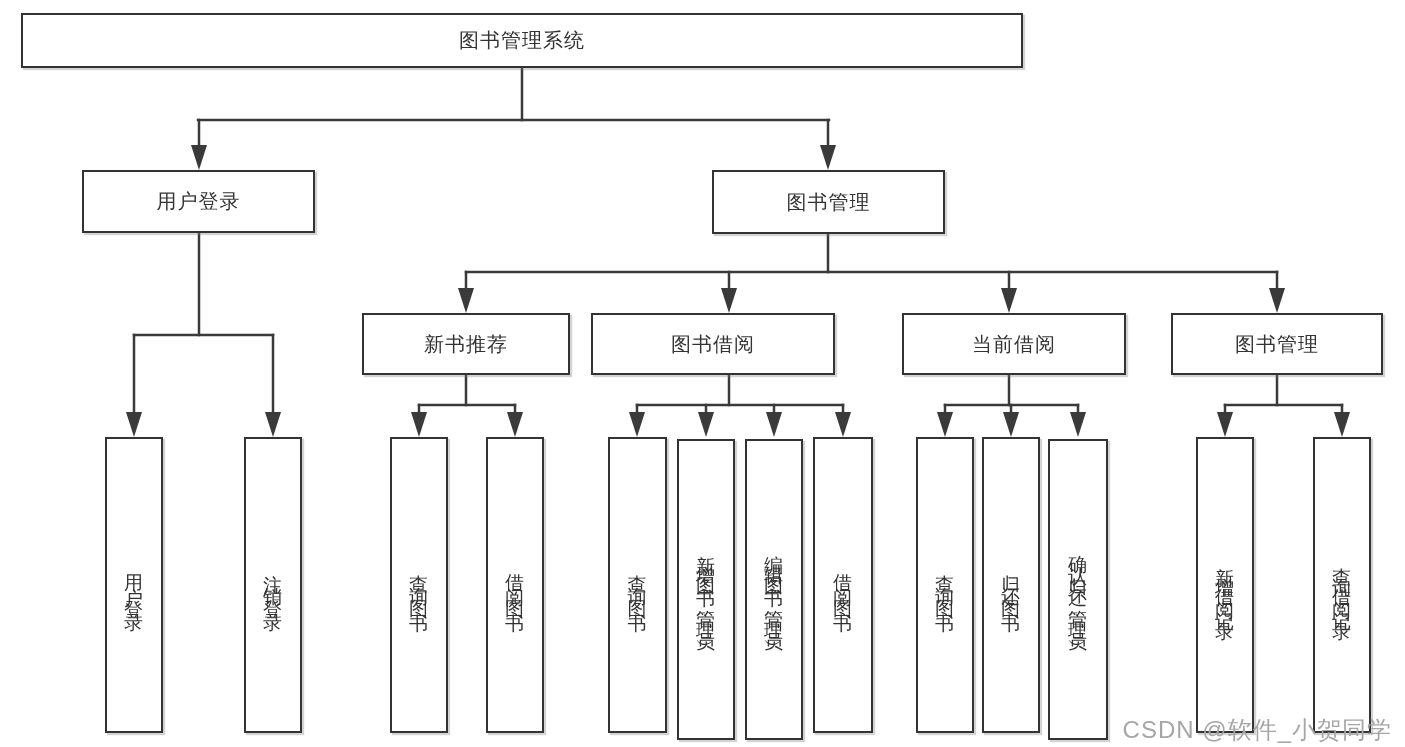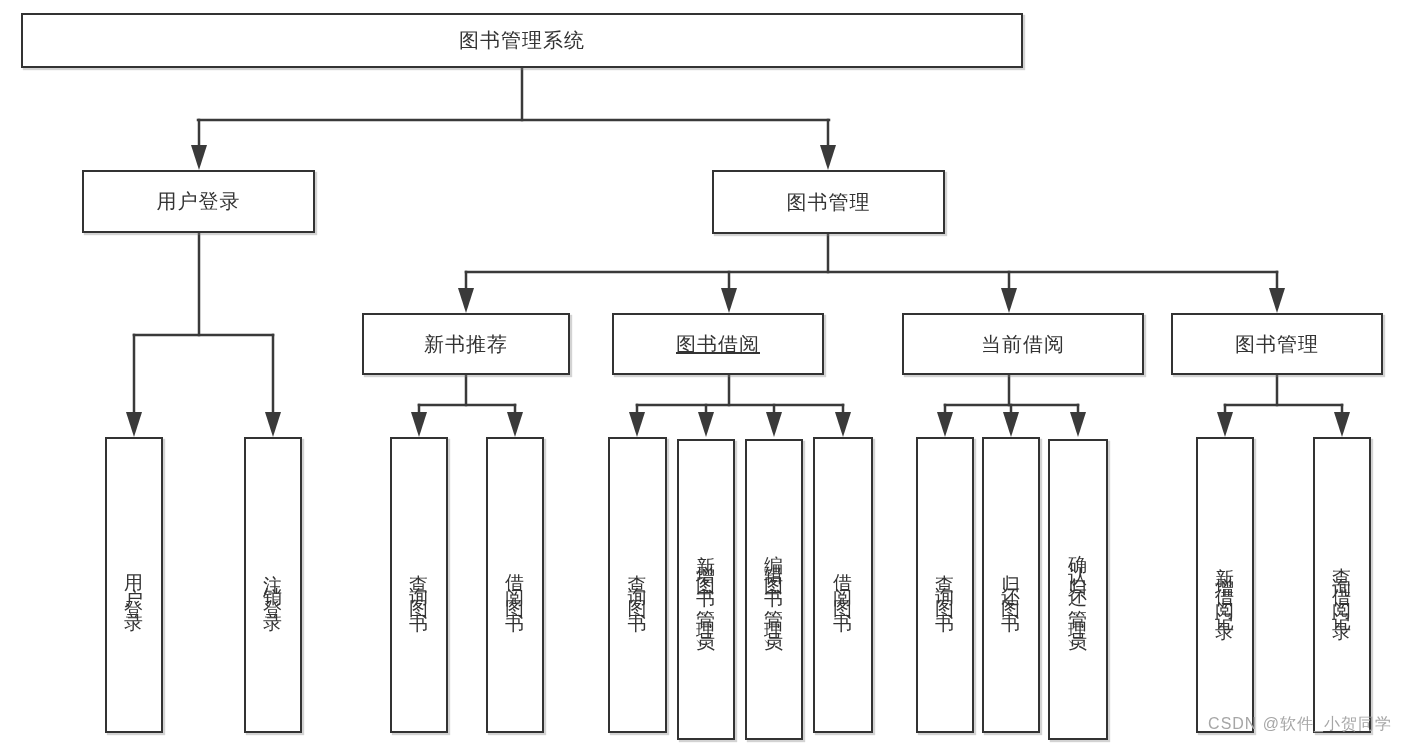--- a/index.html
+++ b/index.html
@@ -30,21 +30,21 @@
     text-orientation: mixed;
     font-size: 19px;
     line-height: 1;
   }
   .ls13 { letter-spacing: 13px; }
   .ls11 { letter-spacing: 11px; }
   .watermark {
     position: absolute;
     right: 13px;
     top: 714px;
-    font-size: 16px;
+    font-size: 24px;
     color: #a6a6a6;
     letter-spacing: 1px;
     z-index: 2;
     white-space: nowrap;
   }
 </style>
 </head>
 <body>
 
 <div class="canvas">
@@ -124,22 +124,22 @@
       <polygon points="1334,412 1350,412 1342,437" stroke="none"></polygon>
     </g>
   </svg>
 
   <div class="box h-box" style="left:21px; top:13px; width:1002px; height:55px;text-align:center;">图书管理系统</div>
 
   <div class="box h-box" style="left:82px; top:170px; width:233px; height:63px;">用户登录</div>
   <div class="box h-box" style="left:712px; top:170px; width:233px; height:64px;">图书管理</div>
 
   <div class="box h-box" style="left:362px; top:313px; width:208px; height:62px;font-family:Liberation Serif, serif;">新书推荐</div>
-  <div class="box h-box" style="left:612px; top:313px; width:212px; height:62px;text-decoration:underline;">图书借阅</div>
-  <div class="box h-box" style="left:902px; top:313px; width:242px; height:62px;">当前借阅</div>
+  <div class="box h-box" style="left:591px; top:313px; width:244px; height:62px;">图书借阅</div>
+  <div class="box h-box" style="left:902px; top:313px; width:224px; height:62px;">当前借阅</div>
   <div class="box h-box" style="left:1171px; top:313px; width:212px; height:62px;">图书管理</div>
 
   <div class="box v-box ls13" style="left:105px; top:437px; width:58px; height:296px;">用户登录</div>
   <div class="box v-box ls13" style="left:244px; top:437px; width:58px; height:296px;">注销登录</div>
 
   <div class="box v-box ls13" style="left:390px; top:437px; width:58px; height:296px;">查询图书</div>
   <div class="box v-box ls13" style="left:486px; top:437px; width:58px; height:296px;">借阅图书</div>
 
   <div class="box v-box ls13" style="left:608px; top:437px; width:59px; height:296px;">查询图书</div>
   <div class="box v-box ls11" style="left:677px; top:439px; width:58px; height:301px;">新增图书（管理员）</div>

